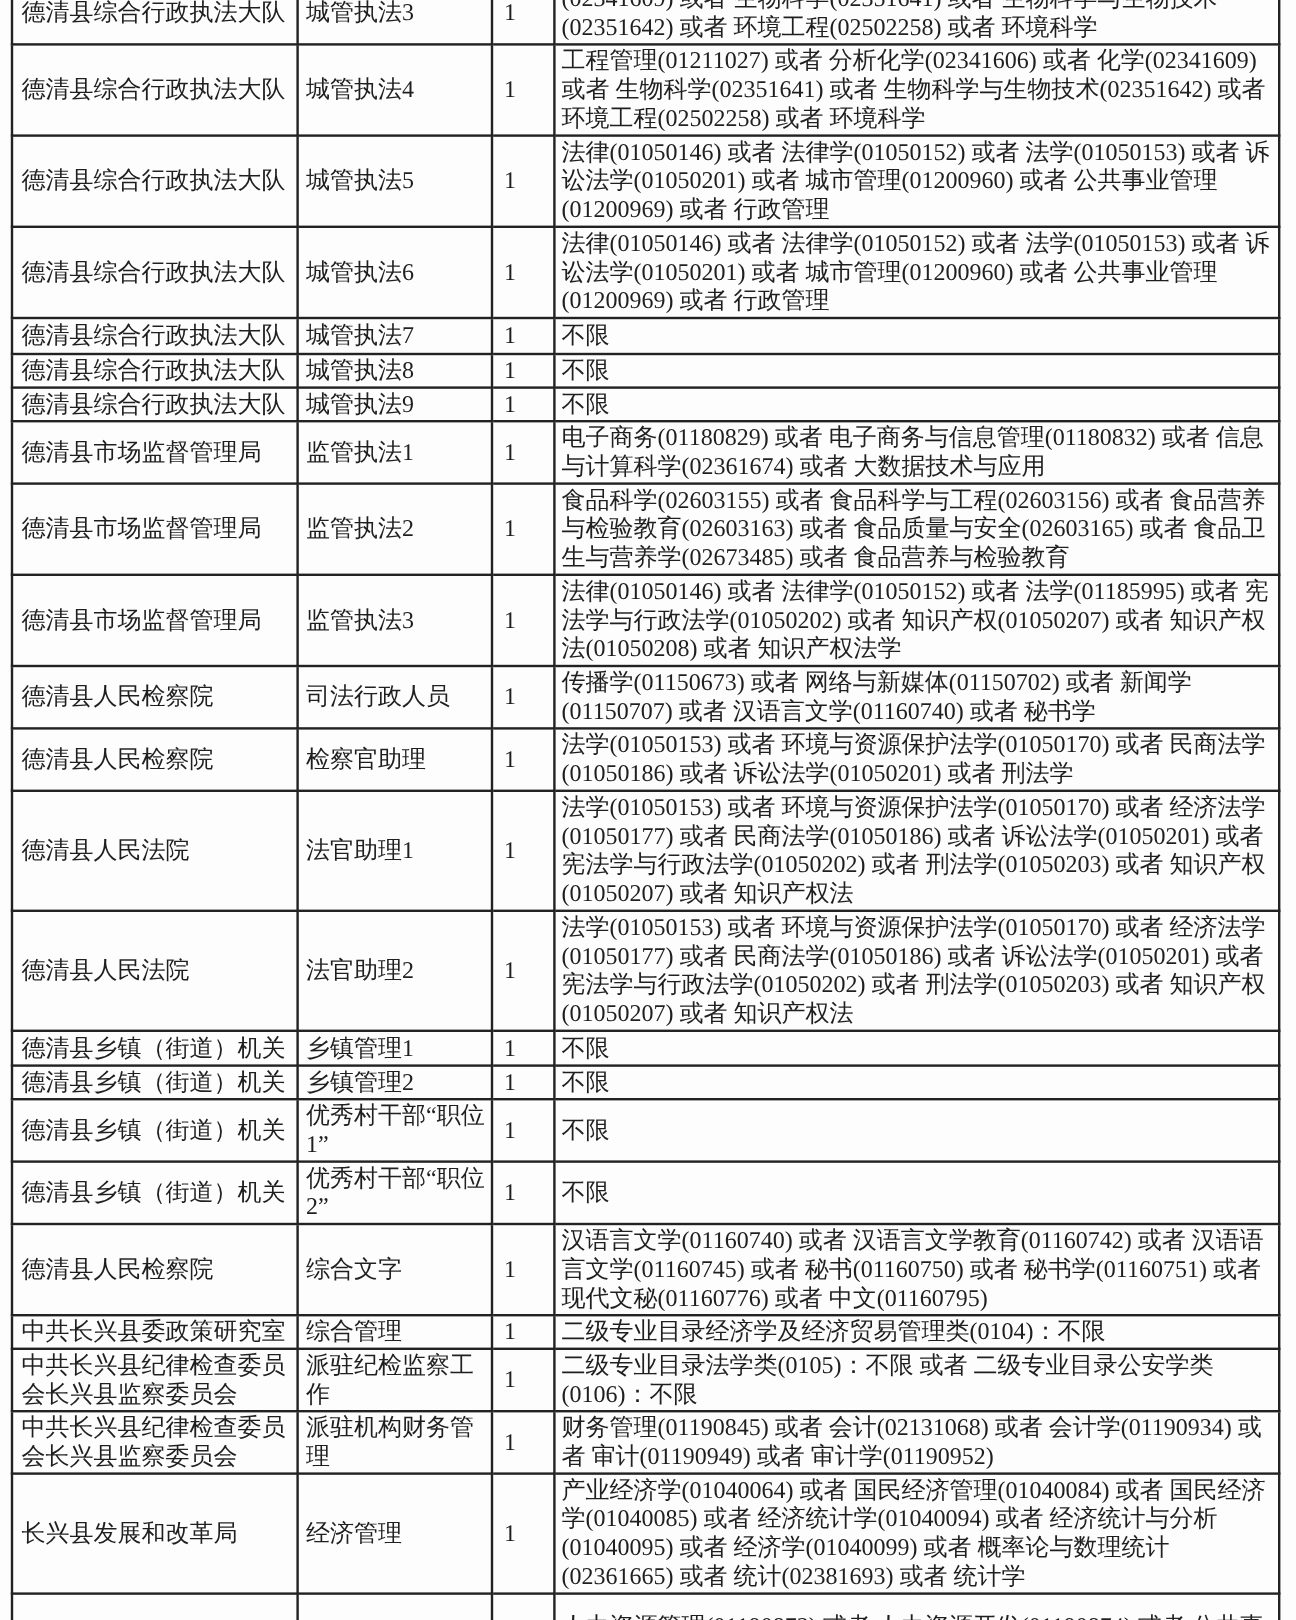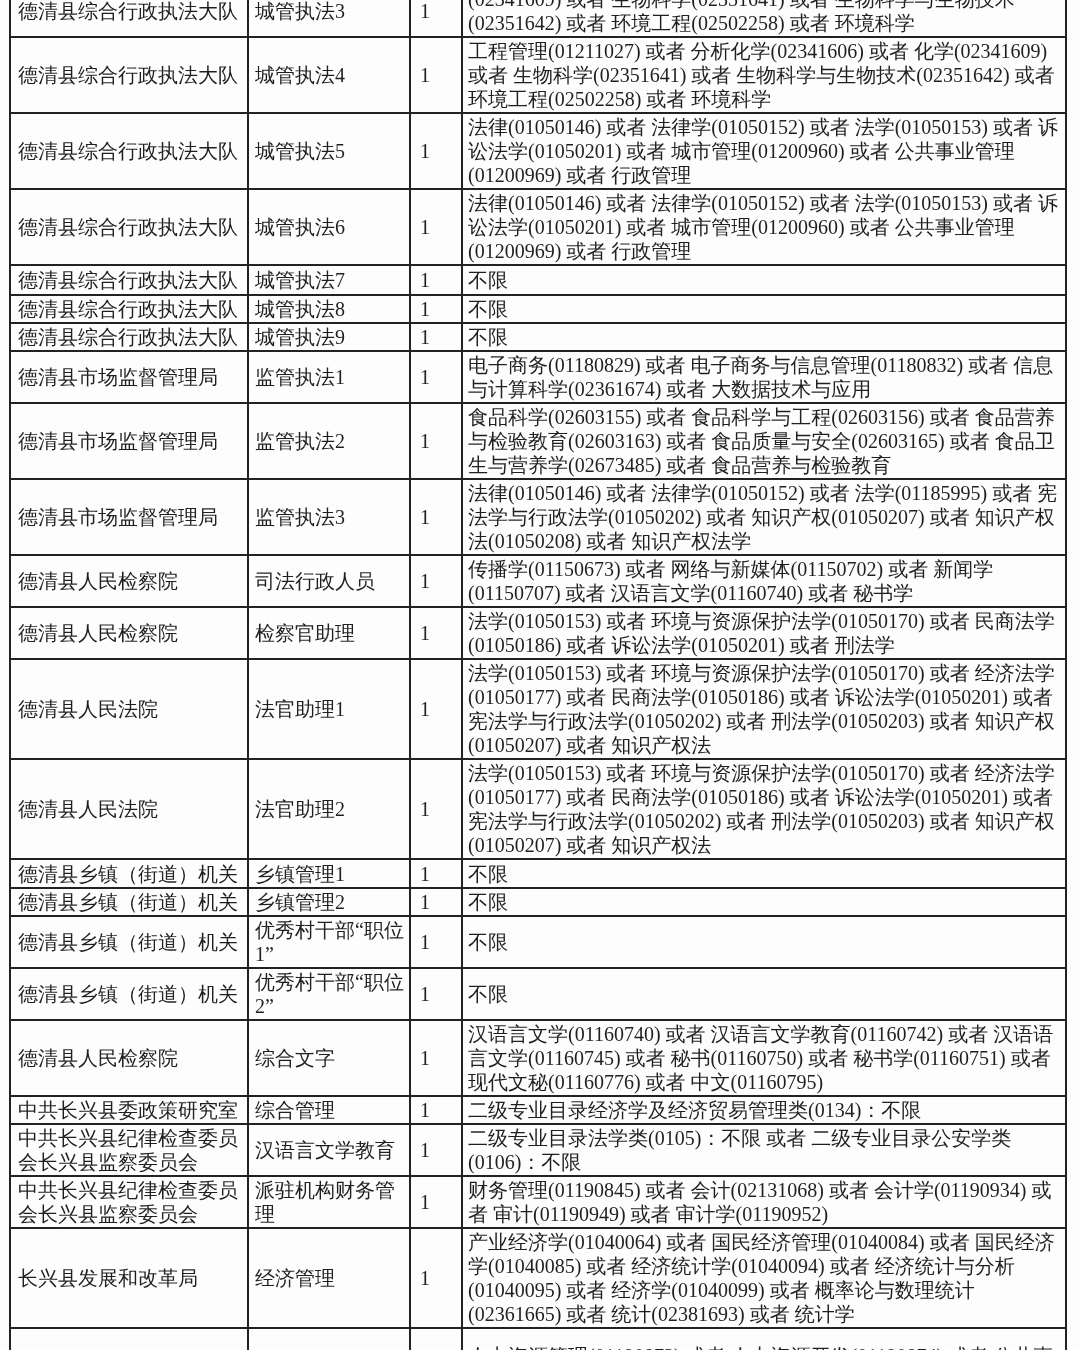--- a/index.html
+++ b/index.html
@@ -167,25 +167,25 @@
         <tr style="height: 75px;">
           <td class="col-unit">德清县人民检察院</td>
           <td class="col-pos">综合文字</td>
           <td class="col-count">1</td>
           <td class="col-majors">汉语言文学(01160740)  或者  汉语言文学教育(01160742)  或者 汉语语言文学(01160745)  或者  秘书(01160750)  或者  秘书学(01160751)  或者  现代文秘(01160776)  或者  中文(01160795)</td>
         </tr>
         <tr style="height: 26px; padding-left: 48px;">
           <td class="col-unit">中共长兴县委政策研究室</td>
           <td class="col-pos">综合管理</td>
           <td class="col-count">1</td>
-          <td class="col-majors">二级专业目录经济学及经济贸易管理类(0134)：不限</td>
+          <td class="col-majors">二级专业目录经济学及经济贸易管理类(0104)：不限</td>
         </tr>
         <tr style="height: 48px;">
           <td class="col-unit">中共长兴县纪律检查委员会长兴县监察委员会</td>
-          <td class="col-pos">汉语言文学教育</td>
+          <td class="col-pos">派驻纪检监察工作</td>
           <td class="col-count">1</td>
           <td class="col-majors">二级专业目录法学类(0105)：不限  或者  二级专业目录公安学类(0106)：不限</td>
         </tr>
         <tr style="height: 48px;">
           <td class="col-unit">中共长兴县纪律检查委员会长兴县监察委员会</td>
           <td class="col-pos">派驻机构财务管理</td>
           <td class="col-count">1</td>
           <td class="col-majors">财务管理(01190845)  或者  会计(02131068)  或者  会计学(01190934)  或者  审计(01190949)  或者  审计学(01190952)</td>
         </tr>
         <tr style="height: 94px;">

